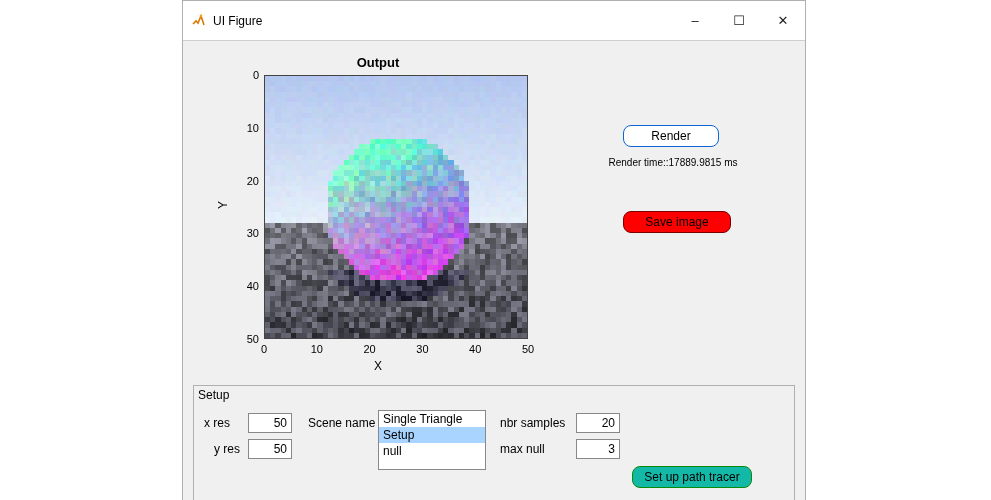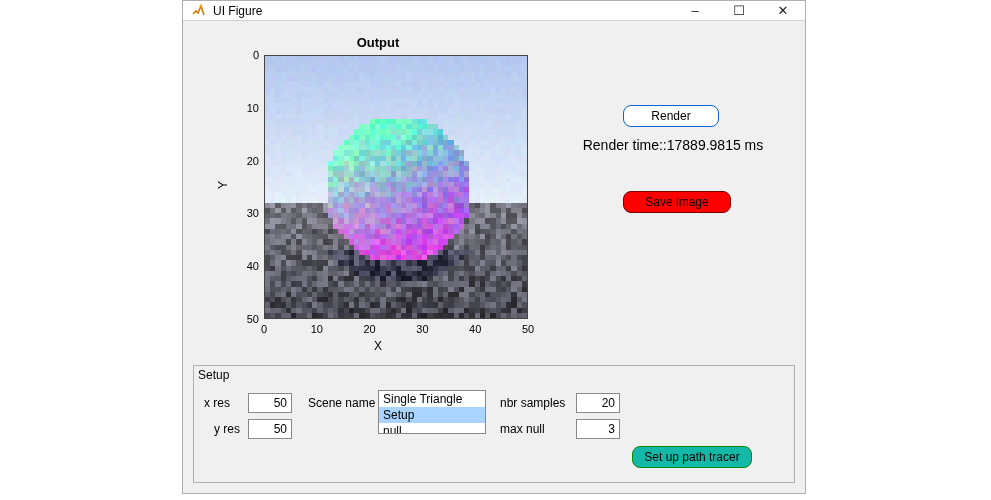--- a/index.html
+++ b/index.html
@@ -15,21 +15,21 @@
   }
   .window {
     position: absolute;
     top: 0;
     left: 182px;
     width: 624px;
     background: #f0f0f0;
     border: 1px solid #b0b0b0;
   }
   .titlebar {
-    height: 20px;
+    height: 40px;
     background: #fff;
     display: flex;
     align-items: center;
     border-bottom: 1px solid #d0d0d0;
   }
   .titlebar .icon {
     width: 16px; height:16px; margin: 0 6px 0 8px;
     display:inline-flex; align-items:center; justify-content:center;
   }
   .titlebar .title {
@@ -77,42 +77,42 @@
     border-radius:8px; font-size:12px; cursor:pointer;
     border:1px solid #888;
     text-align:right;
   }
   .btn-render {
     position:absolute; left:440px; top:84px; width:96px; height:22px;
     background:#fff; color:#000; border:1.5px solid #0a66d6;
   }
   .status {
     position:absolute; left:390px; top:116px; width:200px; text-align:center;
-    font-size:14px;
+    font-size:10px;
   }
   .btn-save {
     position:absolute; left:440px; top:170px; width:108px; height:22px;
     background:#ff0000; color:#000000; border:1px solid #7a0000;
   }
   
   .setup-panel {
     position:absolute; left:10px; top:344px; width:602px; height:118px;
     border:1px solid #b0b0b0; background:#f0f0f0;
   }
   .setup-title {
     position:absolute; left:4px; top:2px; font-size:12px;
   }
   .lbl { position:absolute; font-size:12px; }
   .numfield {
     position:absolute; width:44px; height:20px;
     background:#fff; border:1px solid #888; font-size:12px;
     text-align:right; padding:0 4px;
   }
   .listbox {
-    position:absolute; width:108px; height:44px;
+    position:absolute; width:108px; height:60px;
     background:#fff; border:1px solid #888; font-size:12px; overflow:hidden;
   }
   .listbox .opt { padding:1px 4px; height:16px; line-height:15px; }
   .listbox .opt.sel { background:#a8d4ff; }
   .btn-setup {
     position:absolute; left:438px; top:80px; width:120px; height:22px;
     background:#14b8a6; border:1px solid #0a8a0a; color:#000;
   }
 </style>
 </head>

